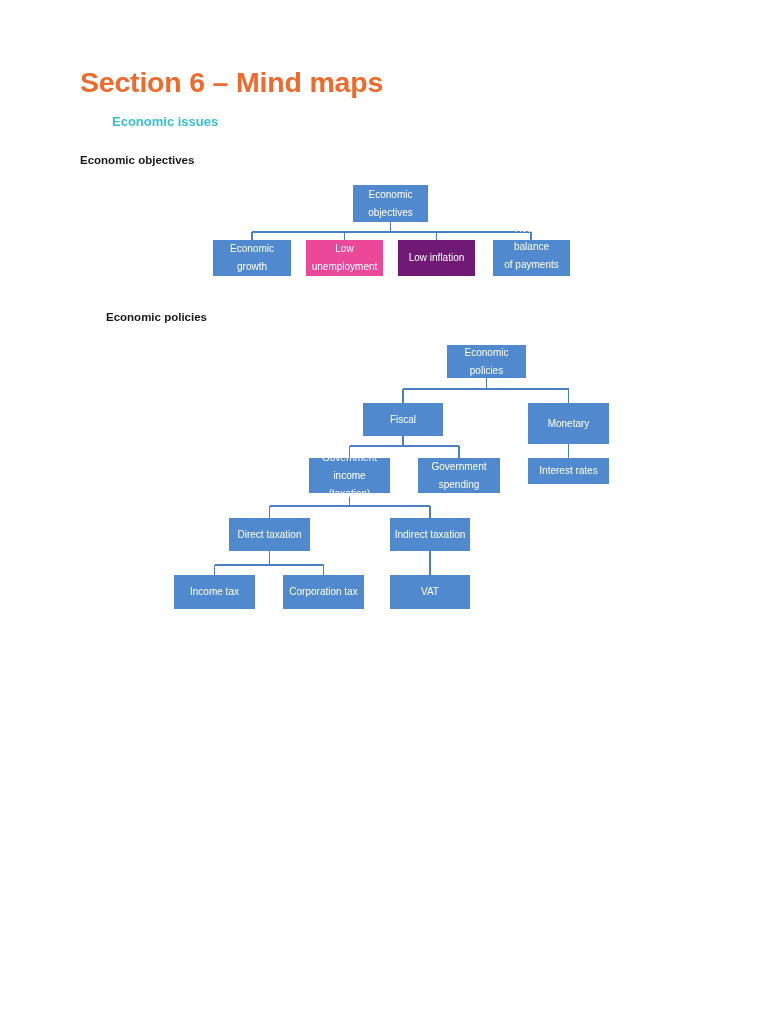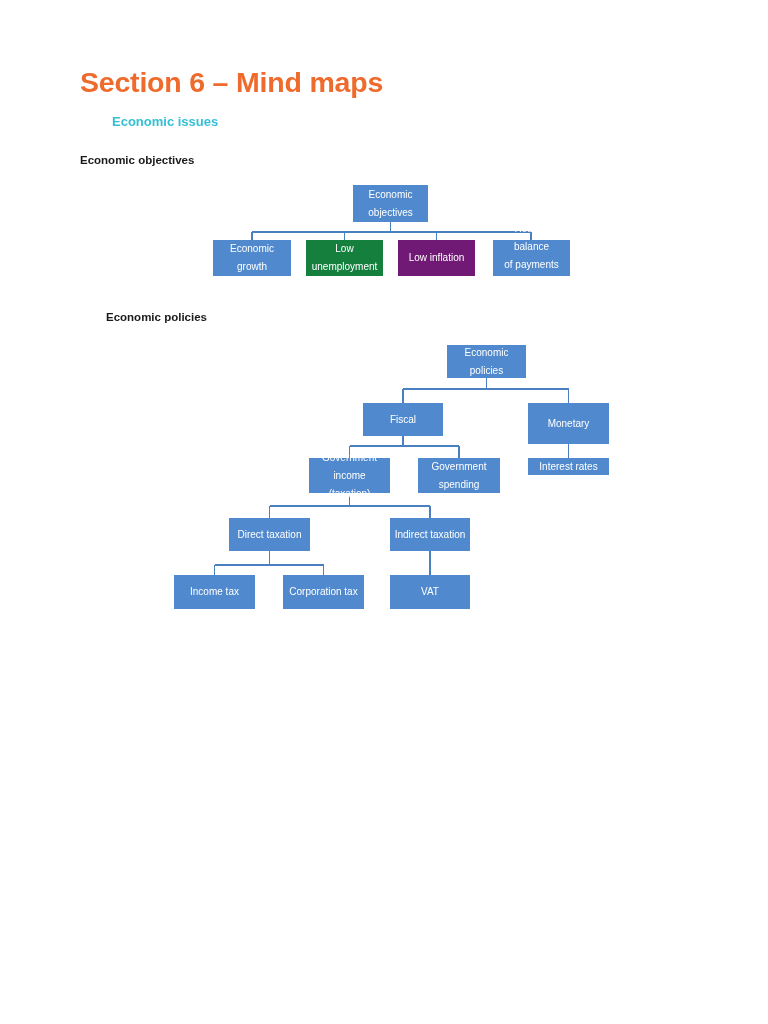--- a/index.html
+++ b/index.html
@@ -115,21 +115,21 @@
     </svg>
 
     <div class="node" style="left: 345px; top: 5px; width: 75px; height: 37px; background: rgb(80, 137, 205); color: rgb(255, 255, 255);">
       <span>Economic<br>objectives</span>
     </div>
 
     <div class="node" style="left: 205px; top: 60px; width: 78px; height: 36px; background: rgb(80, 137, 205); color: rgb(255, 255, 255);">
       <span>Economic<br>growth</span>
     </div>
 
-    <div class="node" style="left: 298px; top: 60px; width: 77px; height: 36px; background: #15803d; color: rgb(255, 255, 255);">
+    <div class="node" style="left: 298px; top: 60px; width: 77px; height: 36px; background: #ec4899; color: rgb(255, 255, 255);">
       <span>Low<br>unemployment</span>
     </div>
 
     <div class="node" style="left: 390px; top: 60px; width: 77px; height: 36px; background: #701a75; color: rgb(255, 255, 255);">
       <span>Low inflation</span>
     </div>
 
     <div class="node" style="left: 485px; top: 60px; width: 77px; height: 36px; background: rgb(80, 137, 205); color: rgb(255, 255, 255); align-items: flex-end;">
       <span>Healthy balance<br>of payments</span>
     </div>
@@ -181,21 +181,21 @@
     </div>
 
     <div class="node" style="left: 301px; top: 120px; width: 81px; height: 35px; background: rgb(80, 137, 205); color: rgb(255, 255, 255);">
       <span>Government<br>income (taxation)</span>
     </div>
 
     <div class="node" style="left: 410px; top: 120px; width: 82px; height: 35px; background: rgb(80, 137, 205); color: rgb(255, 255, 255);">
       <span>Government<br>spending</span>
     </div>
 
-    <div class="node" style="left: 520px; top: 120px; width: 81px; height: 17px; background: rgb(80, 137, 205); color: rgb(255, 255, 255); justify-content: flex-end;">
+    <div class="node" style="left: 520px; top: 120px; width: 81px; height: 26px; background: rgb(80, 137, 205); color: rgb(255, 255, 255); justify-content: flex-end;">
       <span>Interest rates</span>
     </div>
 
     <div class="node" style="left: 221px; top: 180px; width: 81px; height: 33px; background: rgb(80, 137, 205); color: rgb(255, 255, 255);">
       <span>Direct taxation</span>
     </div>
 
     <div class="node" style="left: 382px; top: 180px; width: 80px; height: 33px; background: rgb(80, 137, 205); color: rgb(255, 255, 255);">
       <span>Indirect taxation</span>
     </div>

